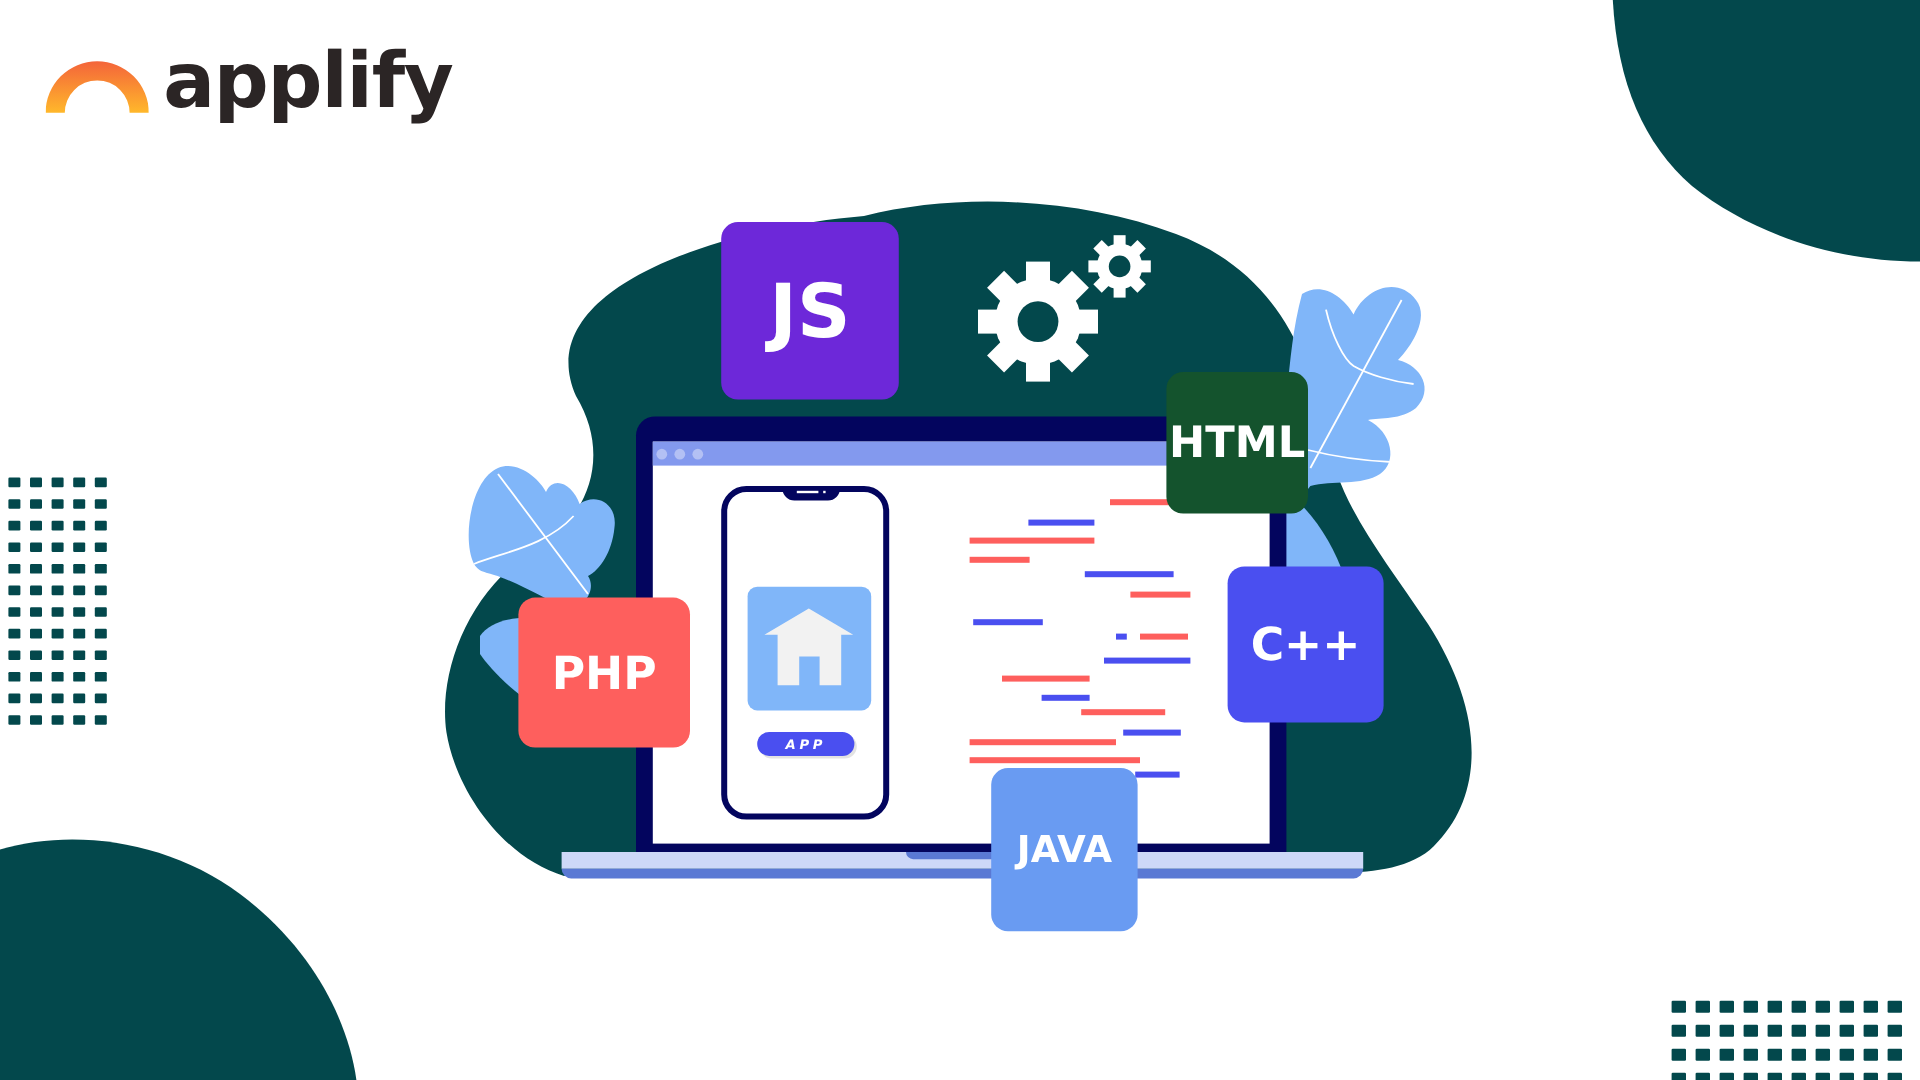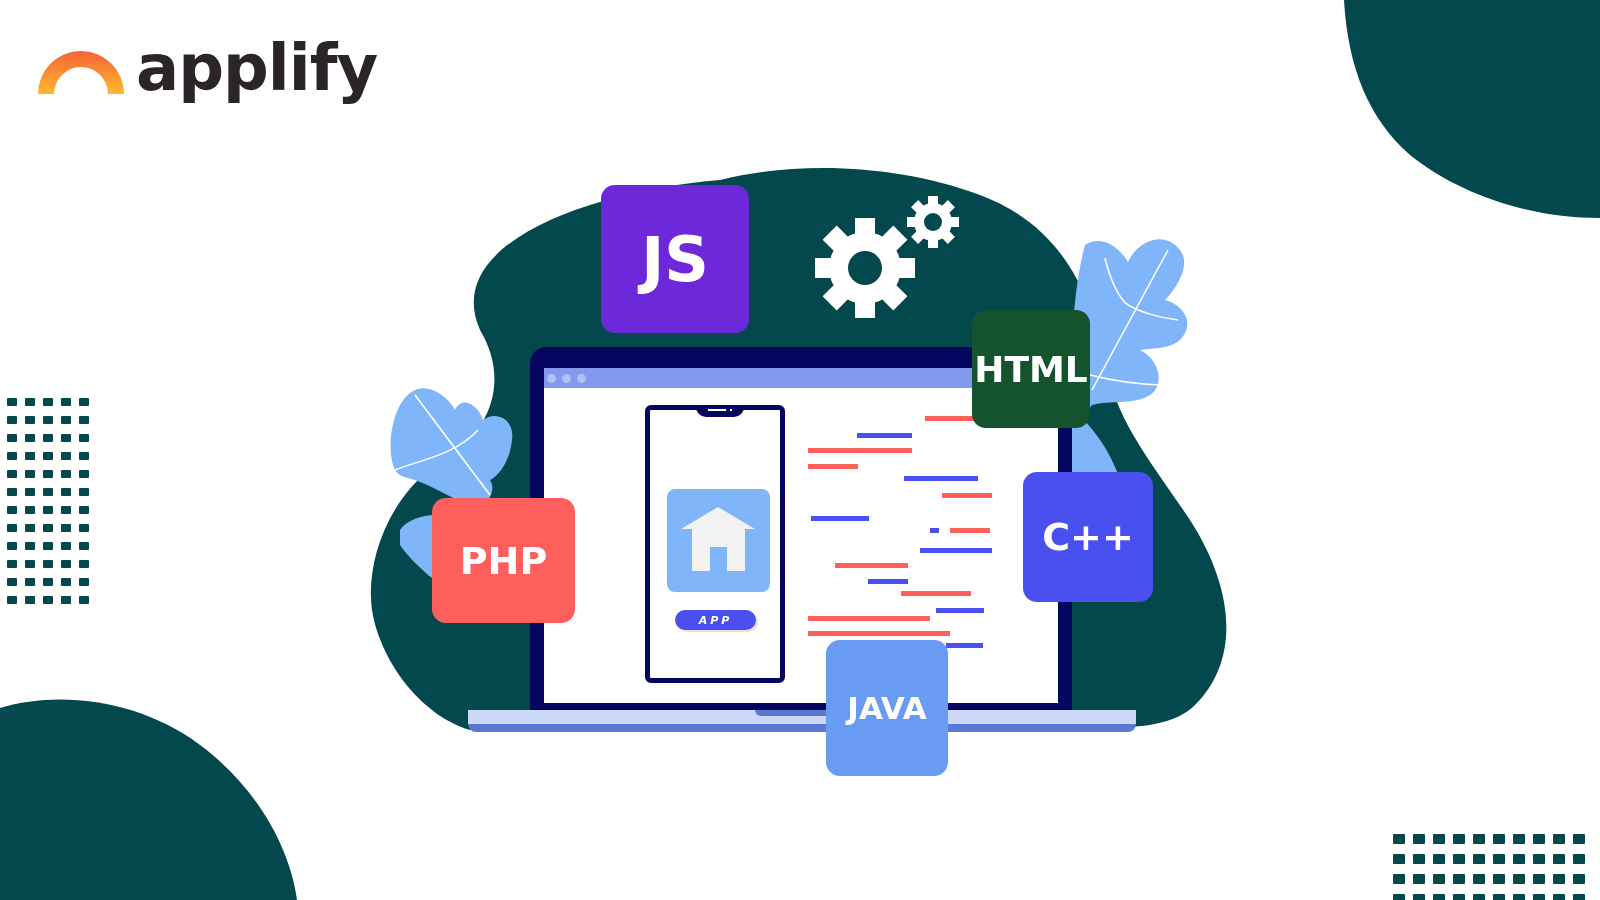--- a/index.html
+++ b/index.html
@@ -183,21 +183,21 @@
     <div class="code-line" style="left: 920px; top: 548px; width: 72px; background: rgb(74, 79, 240);"></div>
     <div class="code-line" style="left: 835px; top: 563px; width: 73px; background: rgb(254, 95, 93);"></div>
     <div class="code-line" style="left: 868px; top: 579px; width: 40px; background: rgb(74, 79, 240);"></div>
     <div class="code-line" style="left: 901px; top: 591px; width: 70px; background: rgb(254, 95, 93);"></div>
     <div class="code-line" style="left: 936px; top: 608px; width: 48px; background: rgb(74, 79, 240);"></div>
     <div class="code-line" style="left: 808px; top: 616px; width: 122px; background: rgb(254, 95, 93);"></div>
     <div class="code-line" style="left: 808px; top: 631px; width: 142px; background: rgb(254, 95, 93);"></div>
     <div class="code-line" style="left: 946px; top: 643px; width: 37px; background: rgb(74, 79, 240);"></div>
   </div>
 
-<div class="abs" style="left:601px;top:405px;width:140px;height:278px;border:5px solid #03055e;border-radius:6px;background:#fff;box-sizing:border-box;margin-left:44px;">
+<div class="abs" style="left:601px;top:405px;width:140px;height:278px;border:5px solid #03055e;border-radius:21px;background:#fff;box-sizing:border-box;">
   <div style="position:absolute;left:46px;top:-5px;width:48px;height:12px;background:#03055e;border-radius:0 0 10px 10px;">
     <div style="position:absolute;left:12px;top:4px;width:18px;height:2px;background:#fff;"></div>
     <div style="position:absolute;left:34px;top:4px;width:2px;height:2px;background:#fff;"></div>
   </div>
   <div style="position:absolute;left:17px;top:79px;width:103px;height:103px;background:#80b6f9;border-radius:8px;">
     <svg width="103" height="103" viewBox="0 0 103 103">
       <path d="M 14 40 L 51 18 L 88 40 L 78 40 L 78 82 L 60 82 L 60 58 L 43 58 L 43 82 L 25 82 L 25 40 Z" fill="#f2f2f2"></path>
     </svg>
   </div>
   <div class="badge" style="position:absolute;left:25px;top:200px;width:81px;height:20px;border-radius:10px;background:#4a4ff0;font-size:11px;letter-spacing:3px;font-style:italic;box-shadow:2px 2px 0 #e3e3e3;">

